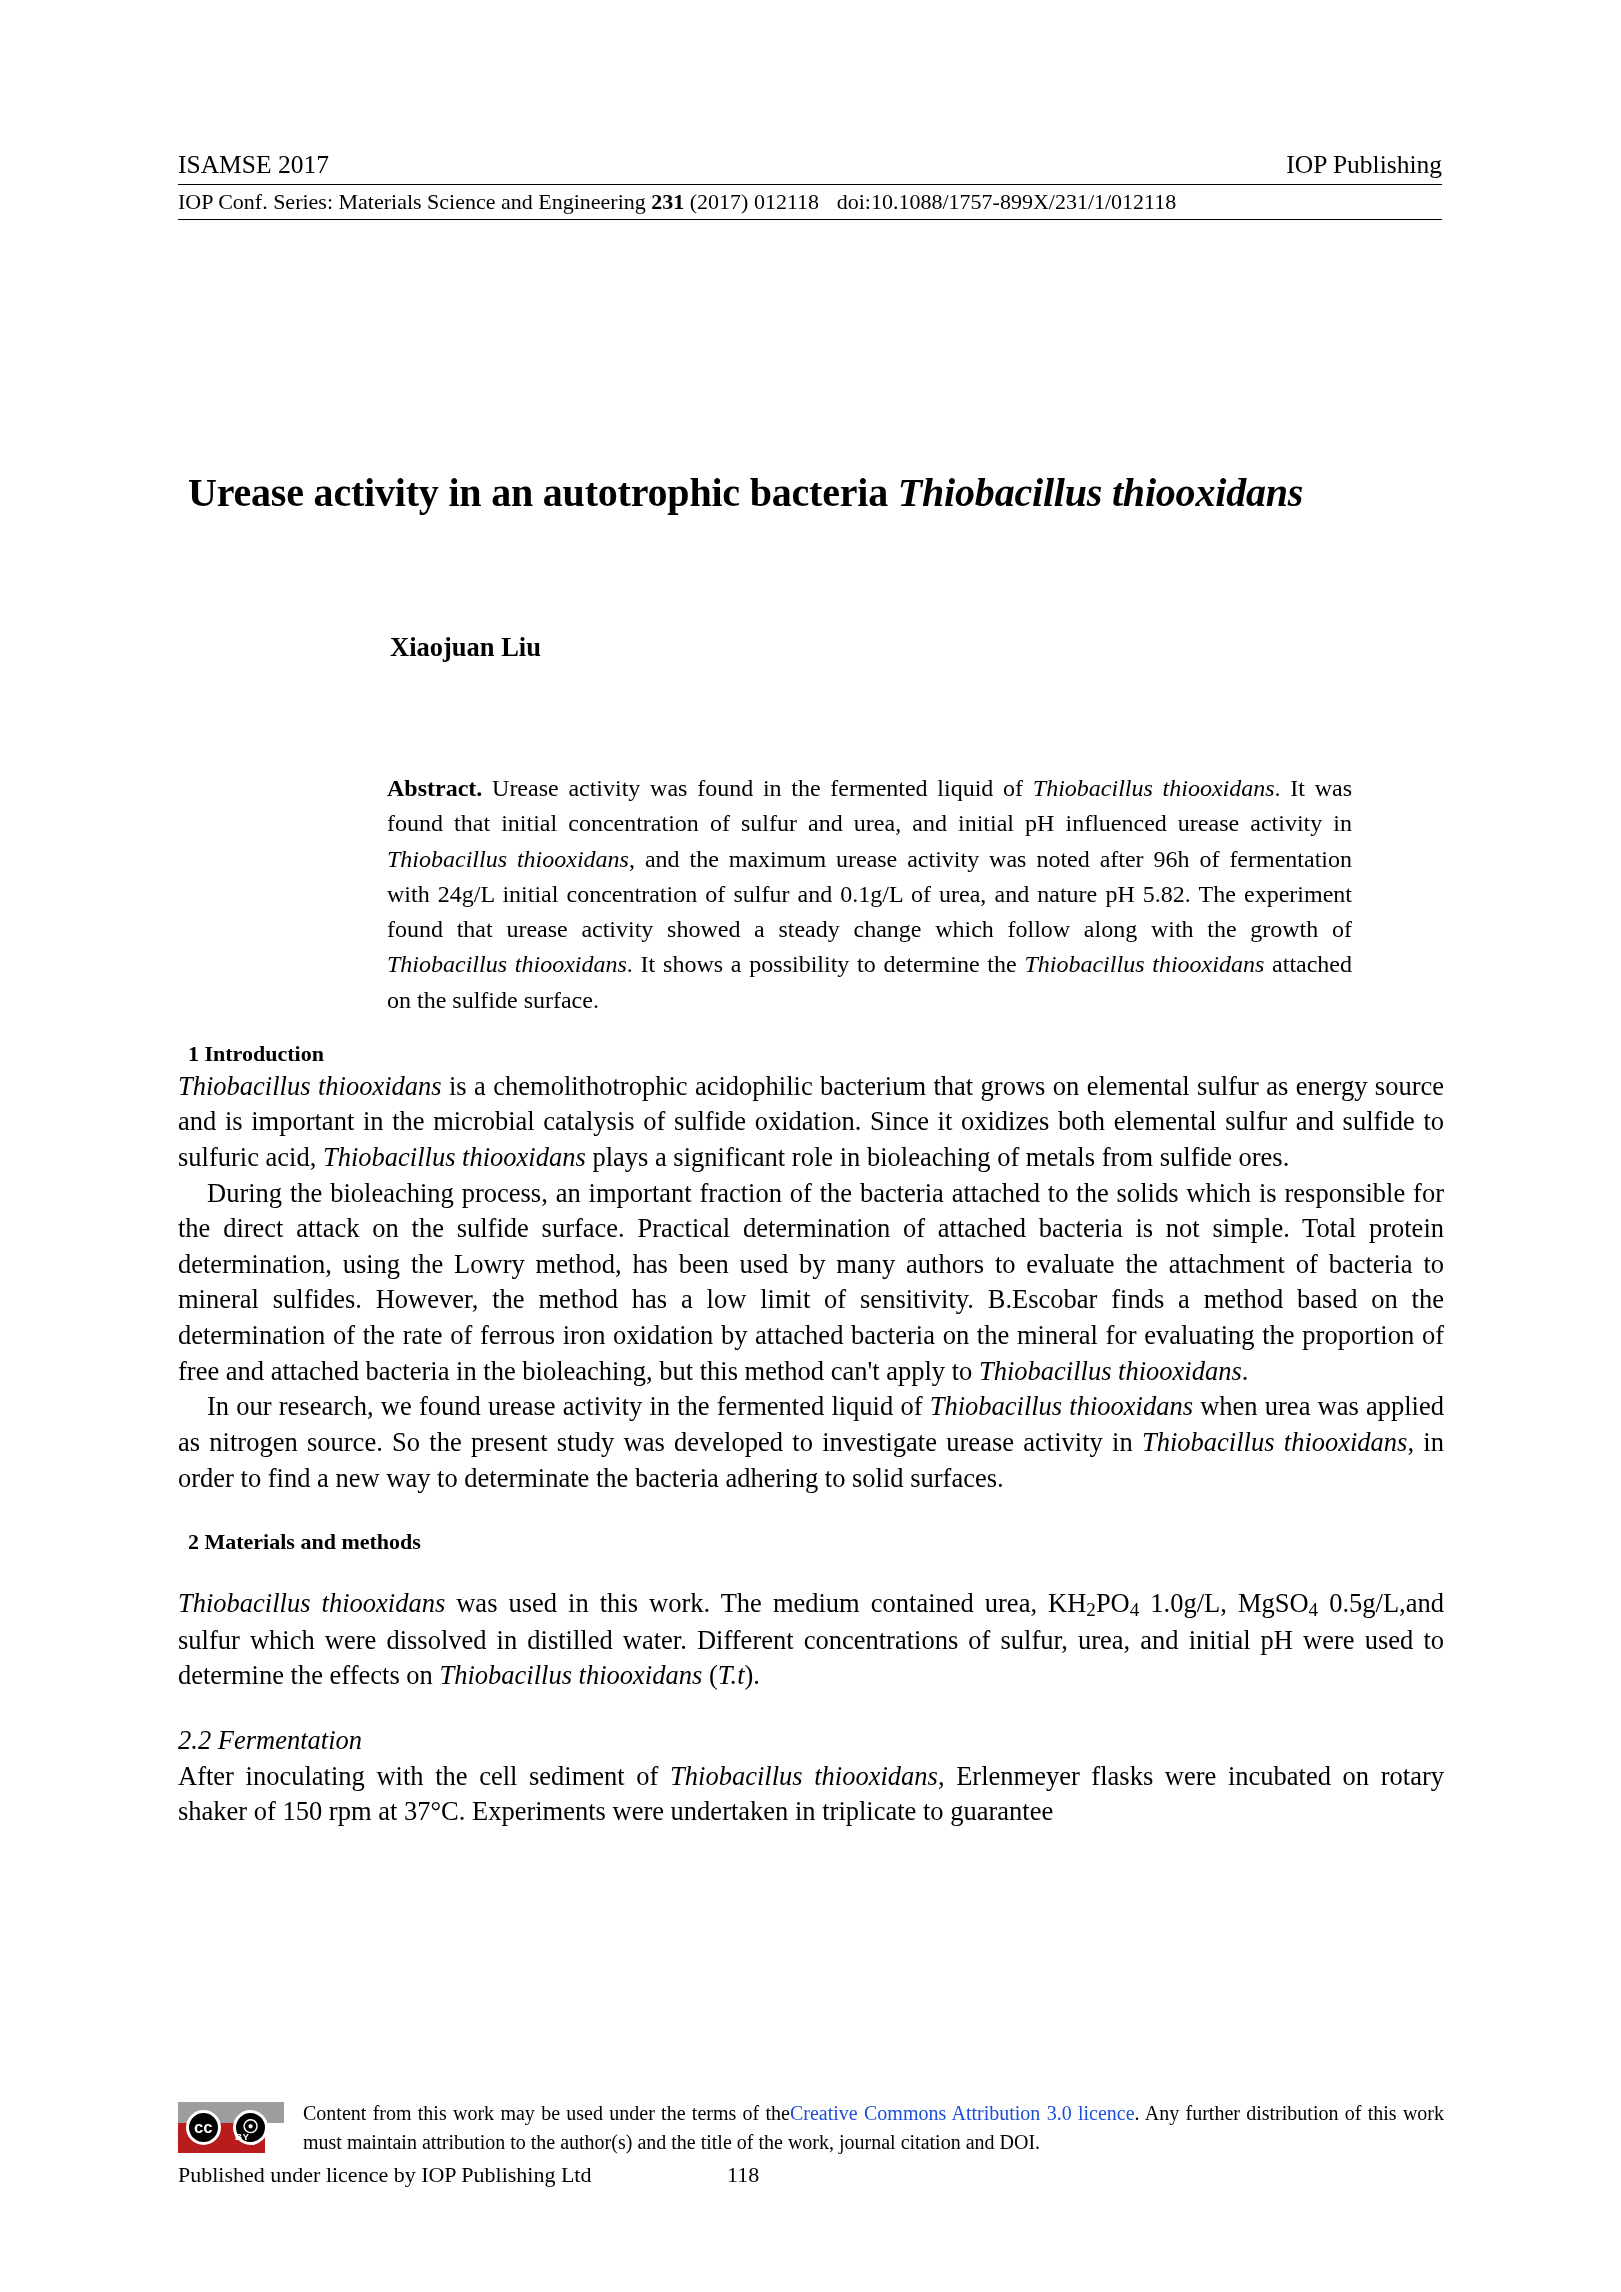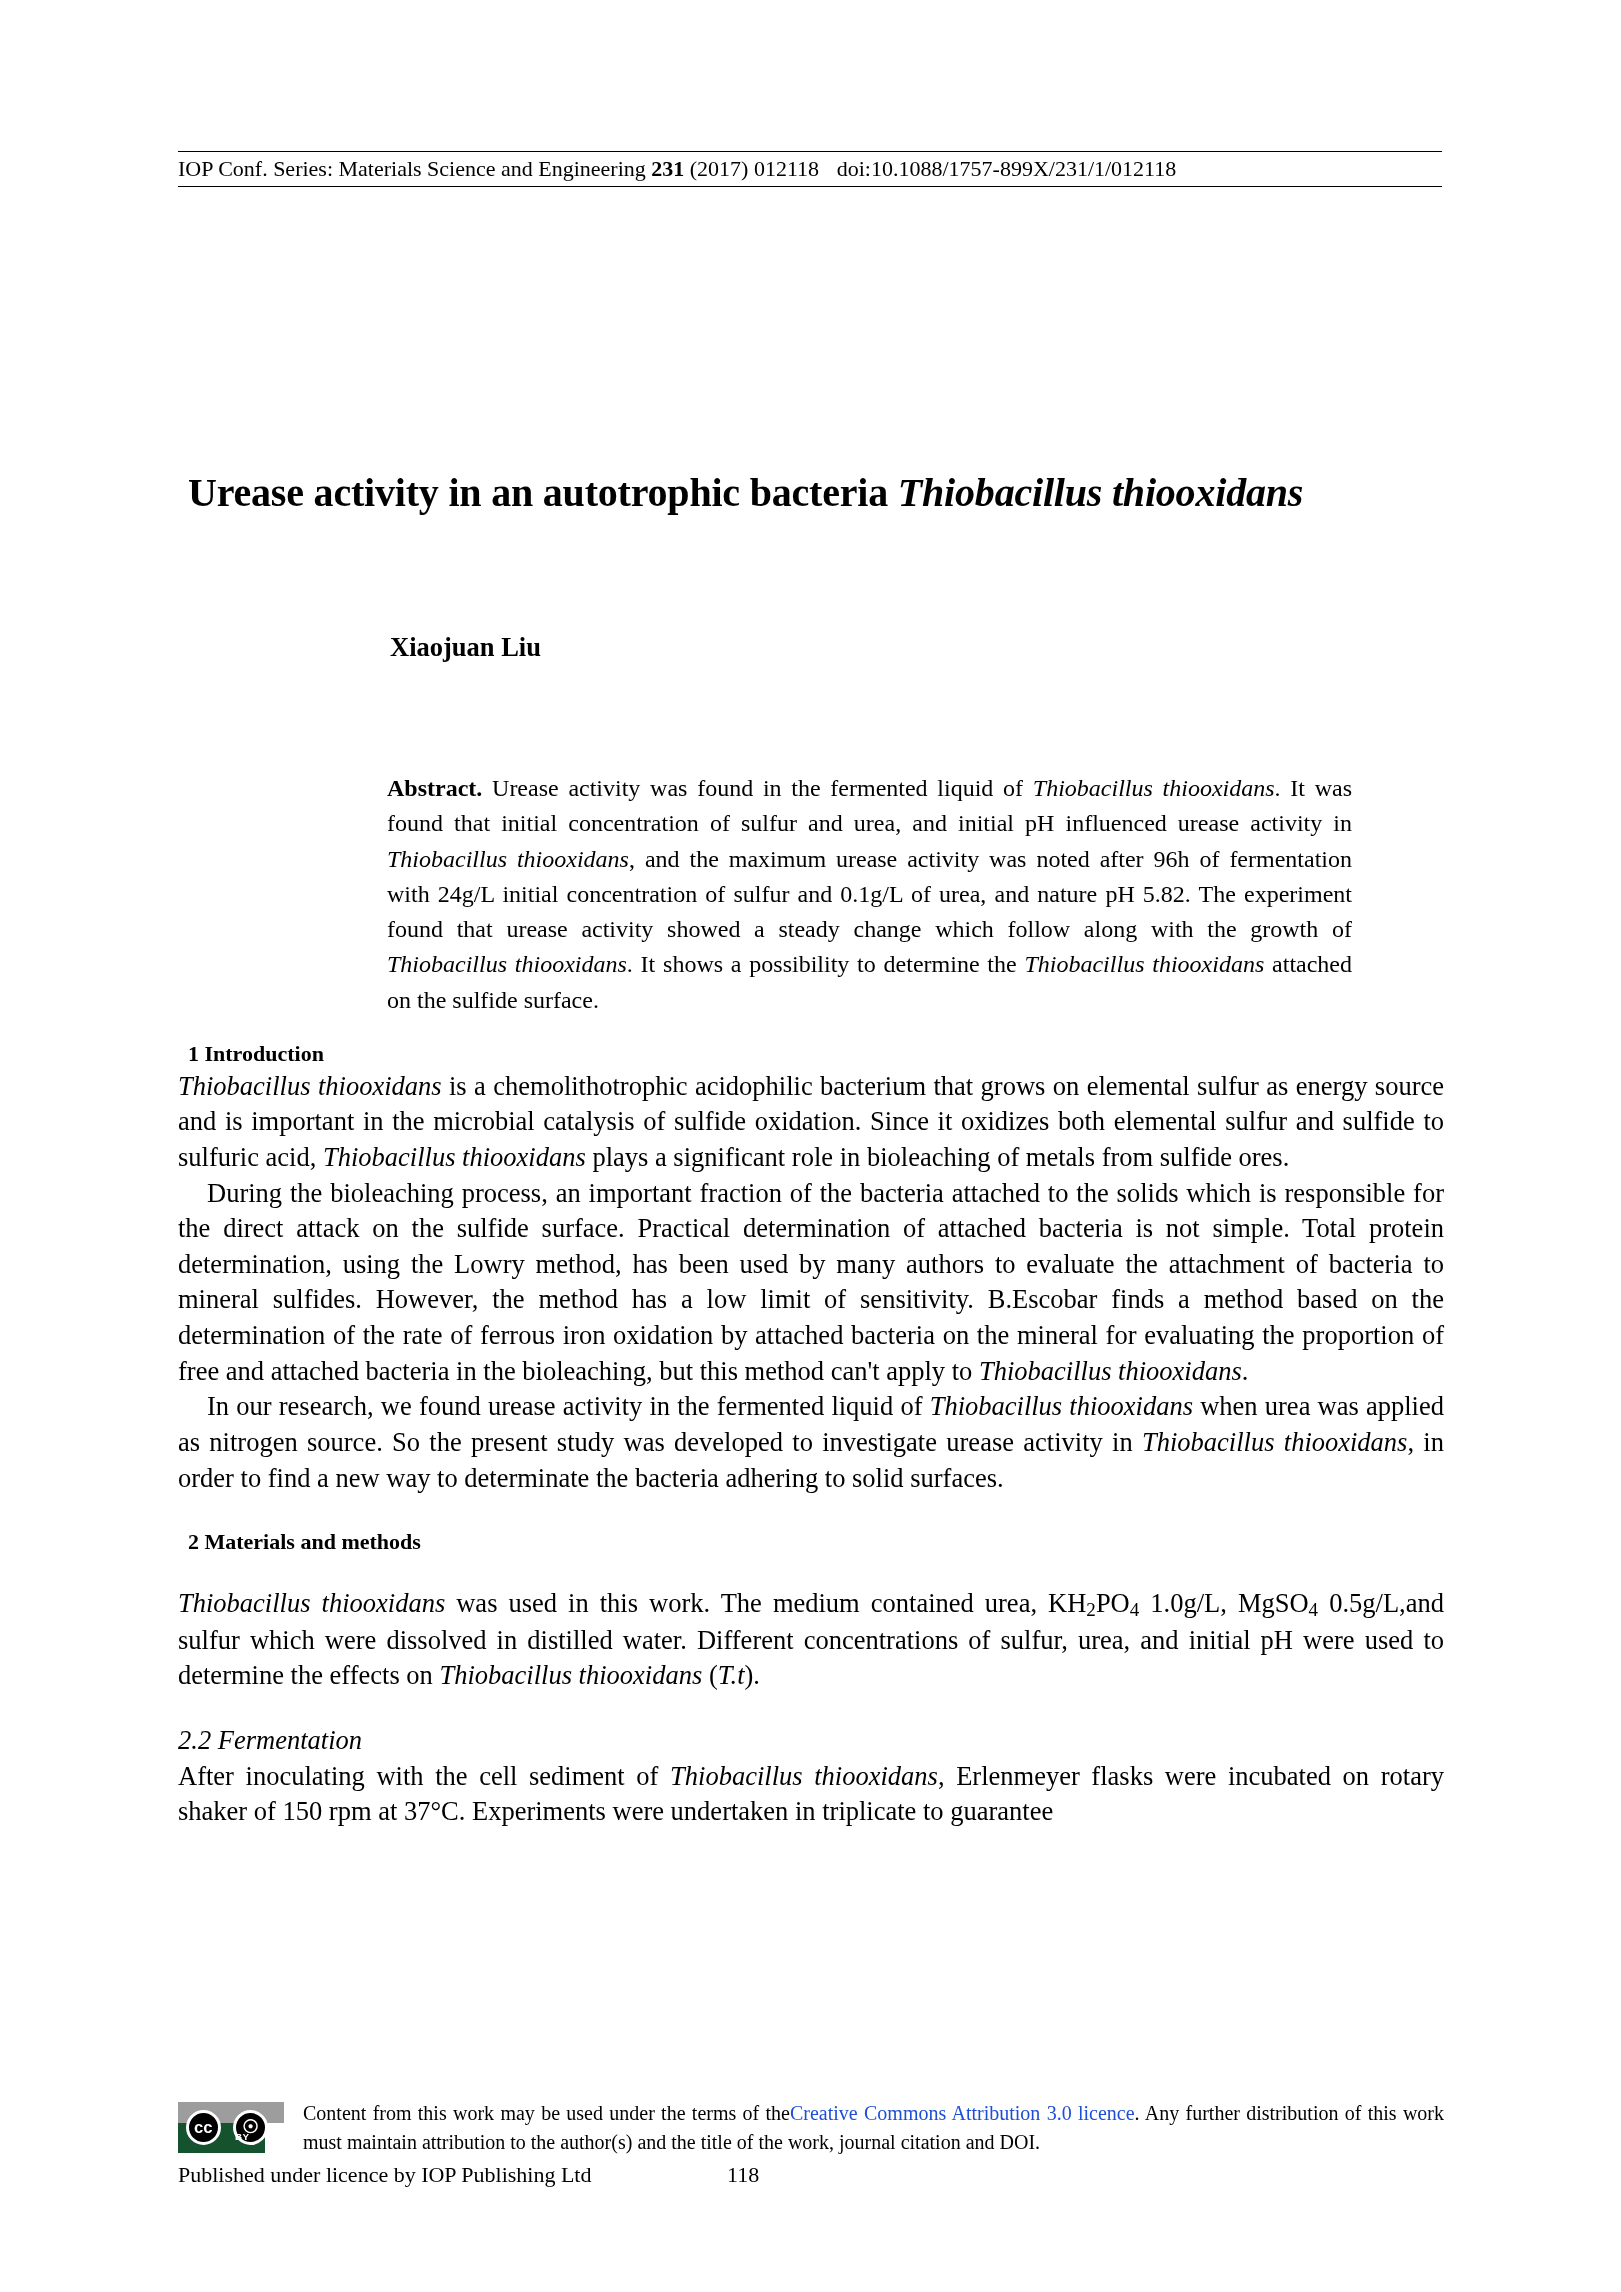--- a/index.html
+++ b/index.html
@@ -135,21 +135,21 @@
     top: 2099px;
     width: 1266px;
   }
   .footer-rule-wrap { position: relative; }
   .cc-badge {
     position: absolute;
     left: 0px;
     top: 2.9px;
     width: 87px;
     height: 51px;
-    background: #14532d;
+    background: #b91c1c;
     display: block;
   }
   .cc-badge .grayband {
     position: absolute;
     left: 0; top: 0;
     width: 106px; height: 21.6px;
     background: #9d9d9d;
   }
   .cc-circle {
     position: absolute;
@@ -196,20 +196,24 @@
     top: 0;
     font-size: 22px;
   }
 </style>
 </head>
 <body>
 
 <div class="page">
 
   <div class="runhead">
+    <div class="runhead-row">
+      <span>ISAMSE 2017</span>
+      <span>IOP Publishing</span>
+    </div>
     <div class="runhead-rule"></div>
     <div class="runhead-row2">
       <span>IOP Conf. Series: Materials Science and Engineering</span><span>&nbsp;</span><span class="vol">231</span><span>&nbsp;</span><span>(2017)</span><span>&nbsp;</span><span>012118</span><span class="doi">doi:10.1088/1757-899X/231/1/012118</span>
     </div>
     <div class="runhead-underline"></div>
   </div>
 
   <h1 class="title"><span>Urease activity in an autotrophic bacteria </span><i>Thiobacillus thiooxidans</i></h1>
 
   <div class="author">Xiaojuan Liu</div>

